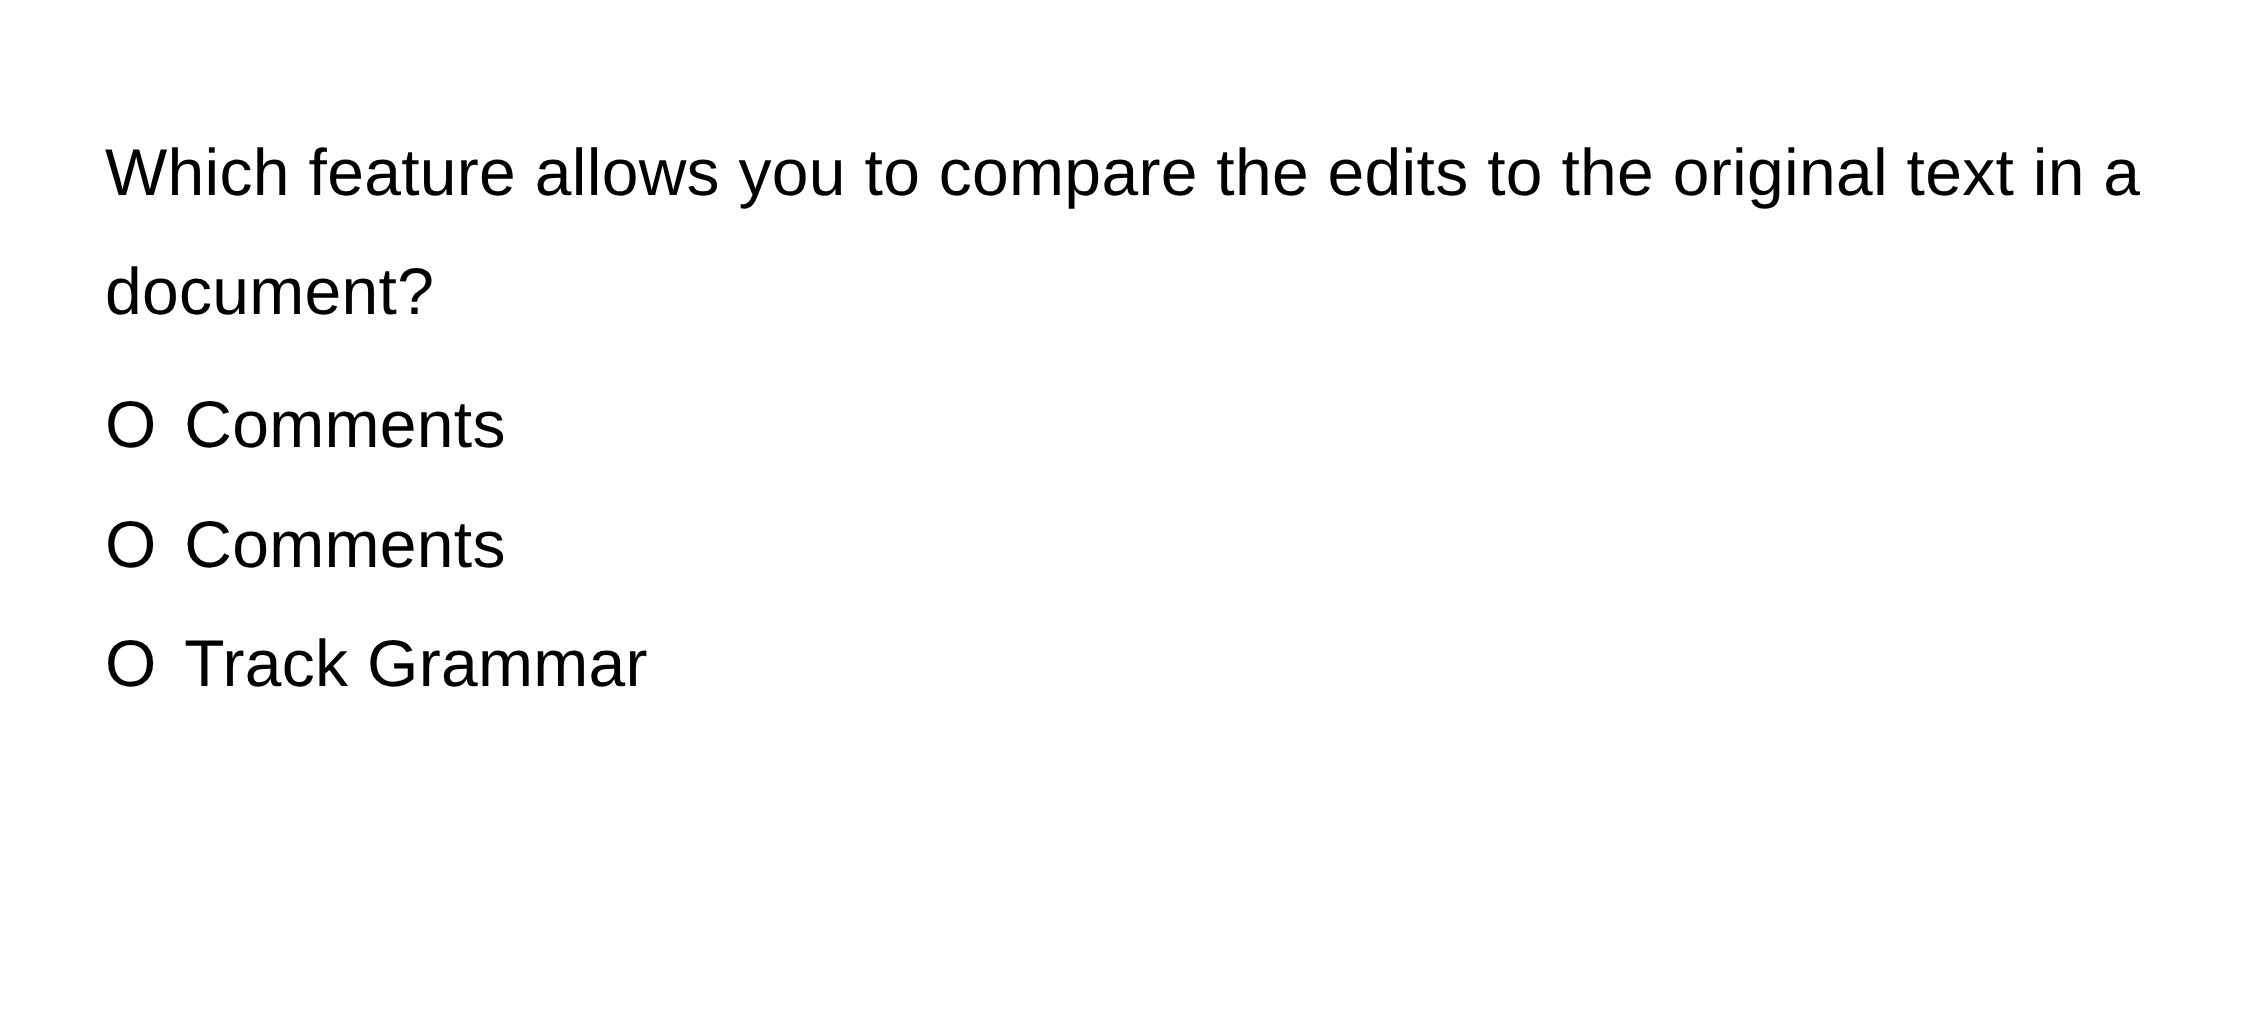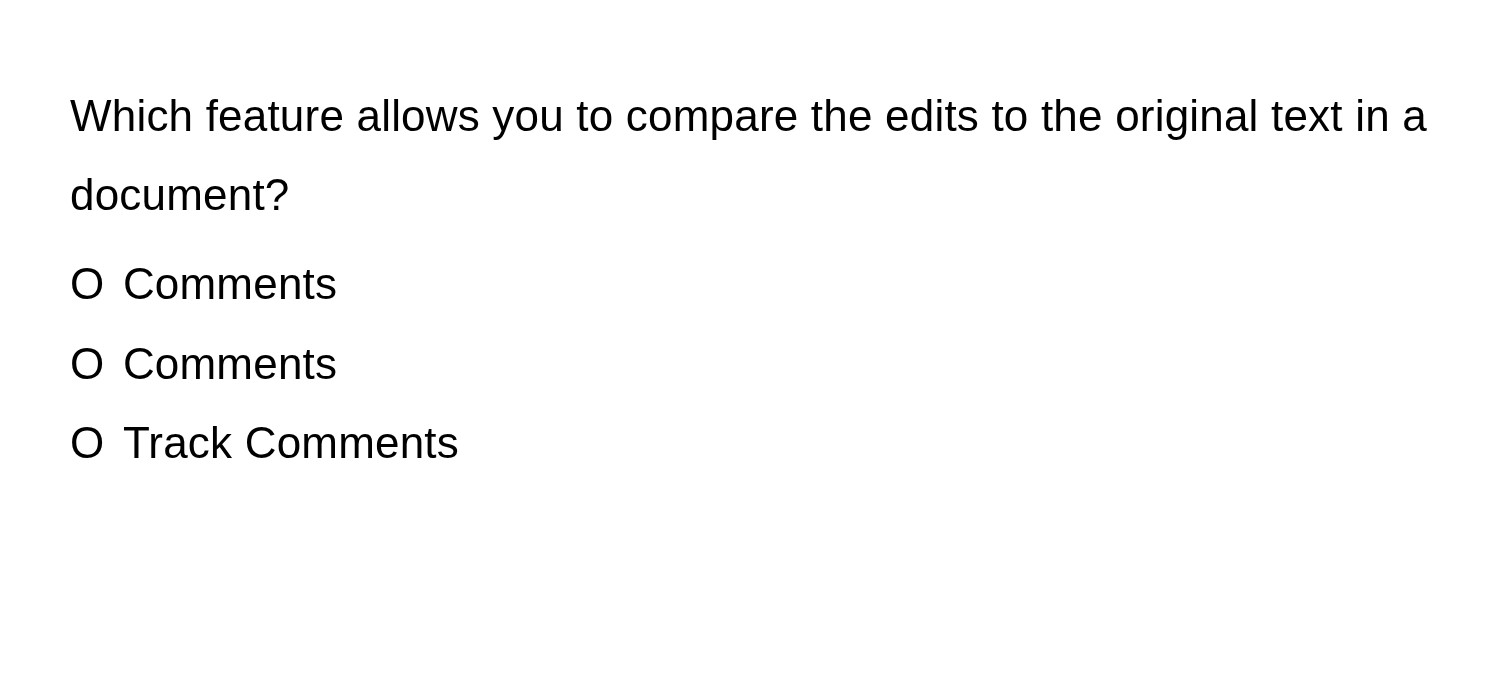--- a/index.html
+++ b/index.html
@@ -43,16 +43,16 @@
     <div class="option">
       <span class="marker">O</span>
       <span class="label">Comments</span>
     </div>
     <div class="option">
       <span class="marker">O</span>
       <span class="label">Comments</span>
     </div>
     <div class="option">
       <span class="marker">O</span>
-      <span class="label">Track Comments</span>
+      <span class="label">Track Grammar</span>
     </div>
   </div>
 </div>
 
 </body></html>

